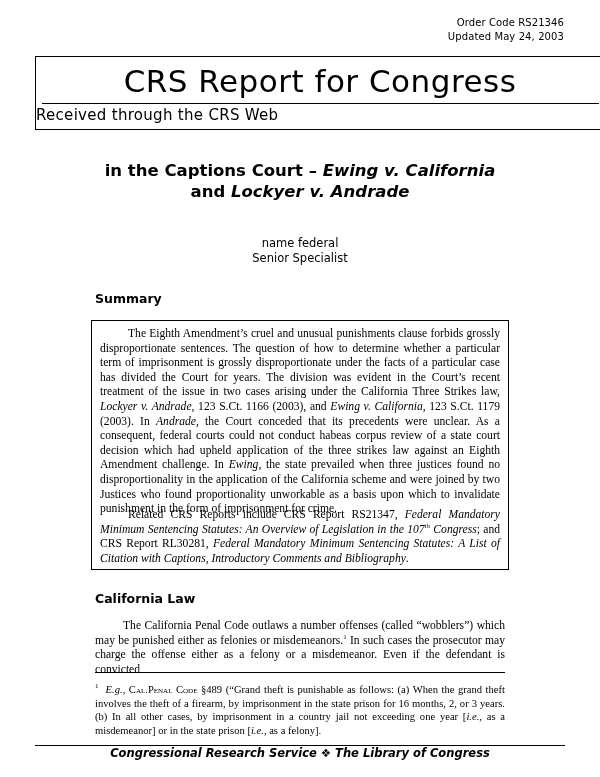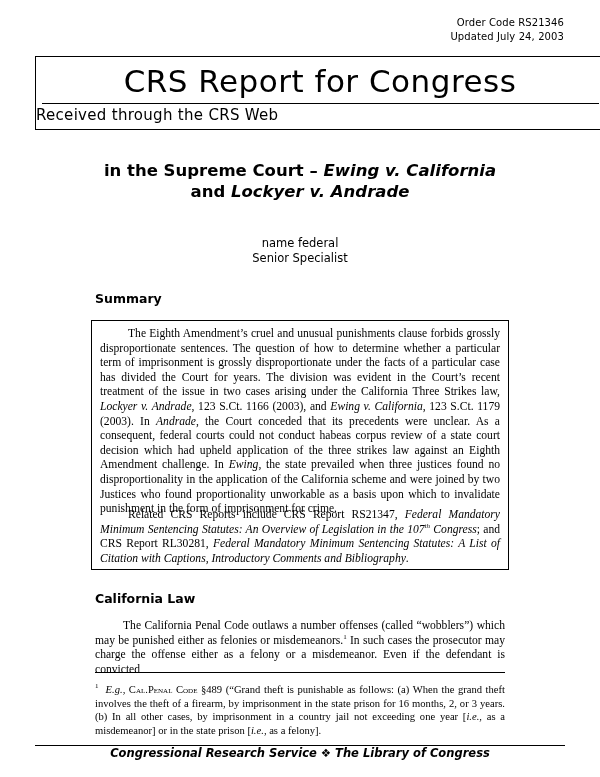--- a/index.html
+++ b/index.html
@@ -38,31 +38,31 @@
   sup { font-size: 7px; line-height: 0; vertical-align: 5px; }
 
   #footer-rule { left: 35px; width: 530px; top: 745px; border-top: 1.5px solid #000; }
   #footer-text { left: 0; right: 0; top: 746px; text-align: center; font-weight: bold; font-style: italic; font-size: 11.5px; line-height: 14px; }
 </style>
 </head>
 <body>
 
 <div id="order-info" class="abs sans">
   <div>Order Code RS21346</div>
-  <div>Updated July 24, 2003</div>
+  <div>Updated May 24, 2003</div>
 </div>
 
 <div id="header-box" class="abs sans">
   <div id="header-title" class="abs">CRS Report for Congress</div>
   <div id="header-rule" class="abs"></div>
   <div id="header-sub" class="abs">Received through the CRS Web</div>
 </div>
 
 <div id="doc-title" class="abs sans">
-  <div><span>in the Supreme Court – </span><i>Ewing v. California</i></div>
+  <div><span>in the Captions Court – </span><i>Ewing v. California</i></div>
   <div><span>and </span><i>Lockyer v. Andrade</i></div>
 </div>
 
 <div id="author" class="abs sans">
   <div>name federal</div>
   <div>Senior Specialist</div>
 </div>
 
 <div id="summary-heading" class="abs sans section-heading">Summary</div>
 

